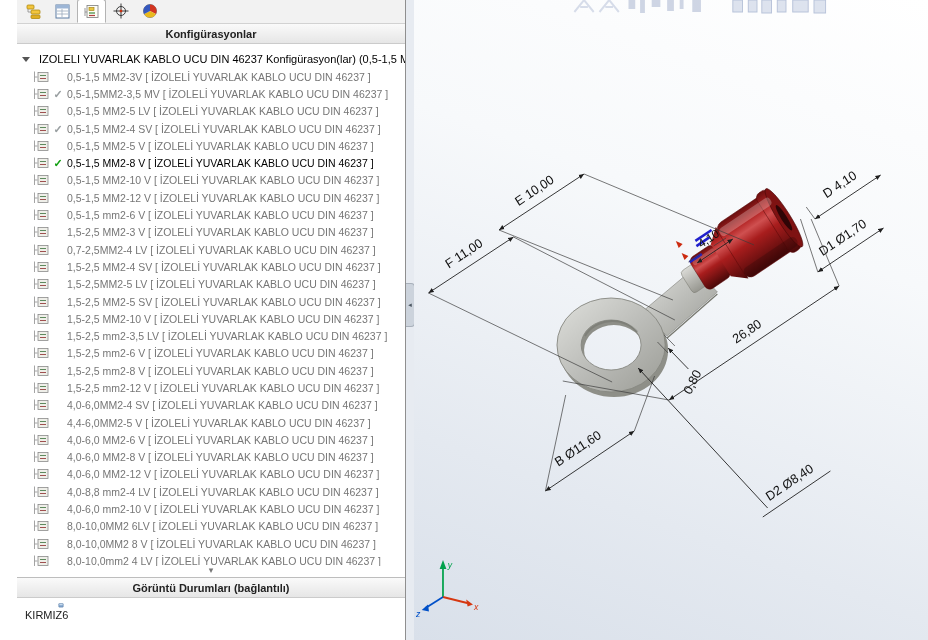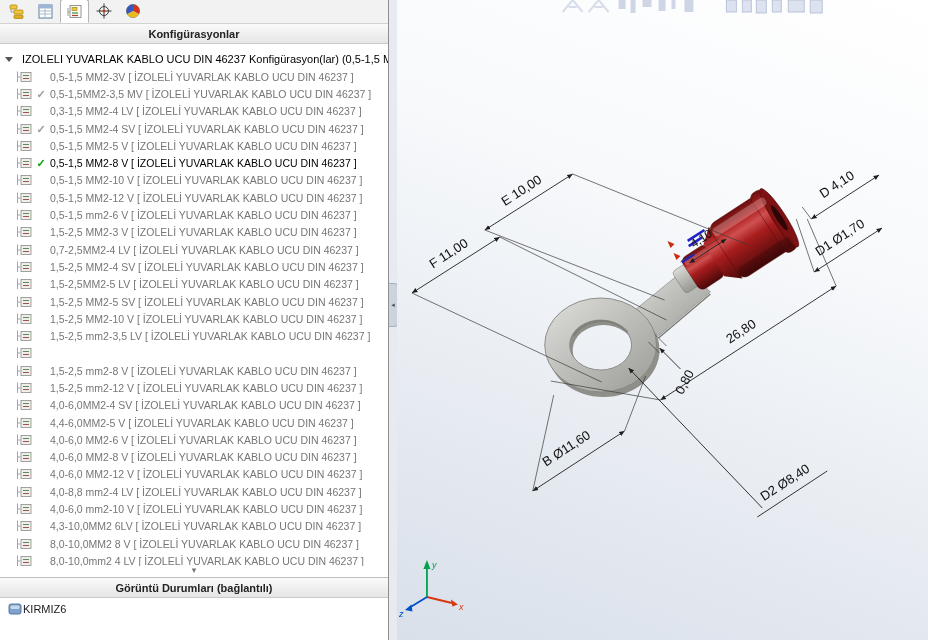--- a/index.html
+++ b/index.html
@@ -1,39 +1,39 @@
 <!DOCTYPE html>
 <html><head>
 <meta charset="utf-8">
 <style>
   html,body{margin:0;padding:0;}
   body{width:928px;height:640px;overflow:hidden;font-family:"Liberation Sans",sans-serif;background:#fff;}
   .app{display:flex;width:928px;height:640px;}
 
   
-  .panel{width:388px;min-width:388px;display:flex;flex-direction:column;background:#fff;border-right:1px solid #8f8f8f;}
+  .panel{width:388px;min-width:388px;display:flex;flex-direction:column;background:#fff;border-right:1px solid #8f8f8f;margin-left:17px;}
   .tabs{height:23px;background:#f2f2f2;border-bottom:1px solid #d2d2d2;display:flex;align-items:flex-end;padding-left:2px;}
   .tab{width:27px;height:22px;display:flex;align-items:center;justify-content:center;border:1px solid transparent;cursor:default;}
   .tab.active{background:#fff;border-color:#b3b3b3;border-bottom-color:#fff;border-radius:3px 3px 0 0;}
   .panel-header{height:19px;background:linear-gradient(#fafafa,#e6e6e6);border-bottom:1px solid #cbcbcb;display:flex;align-items:center;justify-content:center;font-size:11px;font-weight:600;color:#222;}
   .section-header{height:19px;background:linear-gradient(#fafafa,#e6e6e6);border-top:1px solid #bdbdbd;border-bottom:1px solid #cbcbcb;display:flex;align-items:center;justify-content:center;font-size:11px;font-weight:600;color:#222;}
   .tree{flex:1;overflow:hidden;position:relative;padding-top:6px;background:#fff;}
   .root-row{display:flex;align-items:center;gap:4px;padding-left:5px;height:18px;white-space:nowrap;}
   .expander{width:0;height:0;border-left:4px solid transparent;border-right:4px solid transparent;border-top:5px solid #555;margin-right:1px;}
   .root-label{font-size:11px;color:#000;}
   .cfg-row{display:flex;align-items:center;height:17.3px;padding-left:16px;gap:3px;white-space:nowrap;}
   .cfg-icon{flex:0 0 auto;display:block;}
   .check{width:12px;font-size:11px;font-weight:bold;text-align:center;visibility:hidden;line-height:12px;}
   .cfg-row.state-checked .check{visibility:visible;color:#9aa0a2;}
   .cfg-row.state-active .check{visibility:visible;color:#13a013;}
   .cfg-label{font-size:10.5px;color:#767676;}
   .cfg-row.state-active .cfg-label{color:#000;font-weight:400;}
   .scroll-more{position:absolute;bottom:0;left:0;right:0;text-align:center;color:#777;font-size:9px;height:11px;line-height:9px;background:#fff;}
   .display-area{height:37px;background:#fff;padding:5px 8px 0 8px;display:flex;align-items:flex-start;}
-  .ds-row{display:flex;align-items:flex-start;gap:1px;height:18px;}
+  .ds-row{display:flex;align-items:flex-end;gap:1px;height:18px;flex-direction:column;}
   .ds-label{font-size:11px;color:#1a1a1a;}
 
   
   .splitter{width:8px;background:#e7ebf1;position:relative;}
   .splitter .handle{position:absolute;top:283px;left:0;width:8px;height:42px;background:#ccd3dc;border:1px solid #a8b0ba;border-left:none;border-radius:0 4px 4px 0;display:flex;align-items:center;justify-content:center;font-size:7px;color:#4a5560;}
 
   
   .viewport{flex:1;position:relative;background:linear-gradient(200deg,#ffffff 0%,#f7f9fb 35%,#e4e9f0 75%,#d9e0ea 100%);}
   .viewport svg{position:absolute;inset:0;}
   .dim{font:13px "Liberation Sans",sans-serif;fill:#101010;}
@@ -128,21 +128,21 @@
     <span class="cfg-label">0,5-1,5MM2-3,5 MV [ İZOLELİ YUVARLAK KABLO UCU DIN 46237 ]</span>
   </div>
           <div class="cfg-row state-normal">
     <svg class="cfg-icon" width="16" height="12" viewBox="0 0 16 12">
       <path d="M1.5,0.5 V11 M1.5,6 H4.5" stroke="#9a9a9a" stroke-width="0.9" fill="none"></path>
       <rect x="5" y="1.5" width="10" height="9" fill="#efefe9" stroke="#8a8a8a" stroke-width="0.8"></rect>
       <path d="M7,4.5 h6" stroke="#5e8a5e" stroke-width="1"></path>
       <path d="M7,7.5 h6" stroke="#a05050" stroke-width="1"></path>
     </svg>
     <span class="check">✓</span>
-    <span class="cfg-label">0,3-1,5 MM2-4 LV [ İZOLELİ YUVARLAK KABLO UCU DIN 46237 ]</span>
+    <span class="cfg-label">0,5-1,5 MM2-5 LV [ İZOLELİ YUVARLAK KABLO UCU DIN 46237 ]</span>
   </div>
           <div class="cfg-row state-checked">
     <svg class="cfg-icon" width="16" height="12" viewBox="0 0 16 12">
       <path d="M1.5,0.5 V11 M1.5,6 H4.5" stroke="#9a9a9a" stroke-width="0.9" fill="none"></path>
       <rect x="5" y="1.5" width="10" height="9" fill="#efefe9" stroke="#8a8a8a" stroke-width="0.8"></rect>
       <path d="M7,4.5 h6" stroke="#5e8a5e" stroke-width="1"></path>
       <path d="M7,7.5 h6" stroke="#a05050" stroke-width="1"></path>
     </svg>
     <span class="check">✓</span>
     <span class="cfg-label">0,5-1,5 MM2-4 SV [ İZOLELİ YUVARLAK KABLO UCU DIN 46237 ]</span>
@@ -268,20 +268,21 @@
     <span class="cfg-label">1,5-2,5 mm2-3,5 LV [ İZOLELİ YUVARLAK KABLO UCU DIN 46237 ]</span>
   </div>
           <div class="cfg-row state-normal">
     <svg class="cfg-icon" width="16" height="12" viewBox="0 0 16 12">
       <path d="M1.5,0.5 V11 M1.5,6 H4.5" stroke="#9a9a9a" stroke-width="0.9" fill="none"></path>
       <rect x="5" y="1.5" width="10" height="9" fill="#efefe9" stroke="#8a8a8a" stroke-width="0.8"></rect>
       <path d="M7,4.5 h6" stroke="#5e8a5e" stroke-width="1"></path>
       <path d="M7,7.5 h6" stroke="#a05050" stroke-width="1"></path>
     </svg>
     <span class="check">✓</span>
+    <span class="cfg-label">1,5-2,5 mm2-6 V [ İZOLELİ YUVARLAK KABLO UCU DIN 46237 ]</span>
   </div>
           <div class="cfg-row state-normal">
     <svg class="cfg-icon" width="16" height="12" viewBox="0 0 16 12">
       <path d="M1.5,0.5 V11 M1.5,6 H4.5" stroke="#9a9a9a" stroke-width="0.9" fill="none"></path>
       <rect x="5" y="1.5" width="10" height="9" fill="#efefe9" stroke="#8a8a8a" stroke-width="0.8"></rect>
       <path d="M7,4.5 h6" stroke="#5e8a5e" stroke-width="1"></path>
       <path d="M7,7.5 h6" stroke="#a05050" stroke-width="1"></path>
     </svg>
     <span class="check">✓</span>
     <span class="cfg-label">1,5-2,5 mm2-8 V [ İZOLELİ YUVARLAK KABLO UCU DIN 46237 ]</span>
@@ -367,21 +368,21 @@
     <span class="cfg-label">4,0-6,0 mm2-10 V [ İZOLELİ YUVARLAK KABLO UCU DIN 46237 ]</span>
   </div>
           <div class="cfg-row state-normal">
     <svg class="cfg-icon" width="16" height="12" viewBox="0 0 16 12">
       <path d="M1.5,0.5 V11 M1.5,6 H4.5" stroke="#9a9a9a" stroke-width="0.9" fill="none"></path>
       <rect x="5" y="1.5" width="10" height="9" fill="#efefe9" stroke="#8a8a8a" stroke-width="0.8"></rect>
       <path d="M7,4.5 h6" stroke="#5e8a5e" stroke-width="1"></path>
       <path d="M7,7.5 h6" stroke="#a05050" stroke-width="1"></path>
     </svg>
     <span class="check">✓</span>
-    <span class="cfg-label">4,3-10,0MM2 6LV [ İZOLELİ YUVARLAK KABLO UCU DIN 46237 ]</span>
+    <span class="cfg-label">8,0-10,0MM2 6LV [ İZOLELİ YUVARLAK KABLO UCU DIN 46237 ]</span>
   </div>
           <div class="cfg-row state-normal">
     <svg class="cfg-icon" width="16" height="12" viewBox="0 0 16 12">
       <path d="M1.5,0.5 V11 M1.5,6 H4.5" stroke="#9a9a9a" stroke-width="0.9" fill="none"></path>
       <rect x="5" y="1.5" width="10" height="9" fill="#efefe9" stroke="#8a8a8a" stroke-width="0.8"></rect>
       <path d="M7,4.5 h6" stroke="#5e8a5e" stroke-width="1"></path>
       <path d="M7,7.5 h6" stroke="#a05050" stroke-width="1"></path>
     </svg>
     <span class="check">✓</span>
     <span class="cfg-label">8,0-10,0MM2 8 V [ İZOLELİ YUVARLAK KABLO UCU DIN 46237 ]</span>

